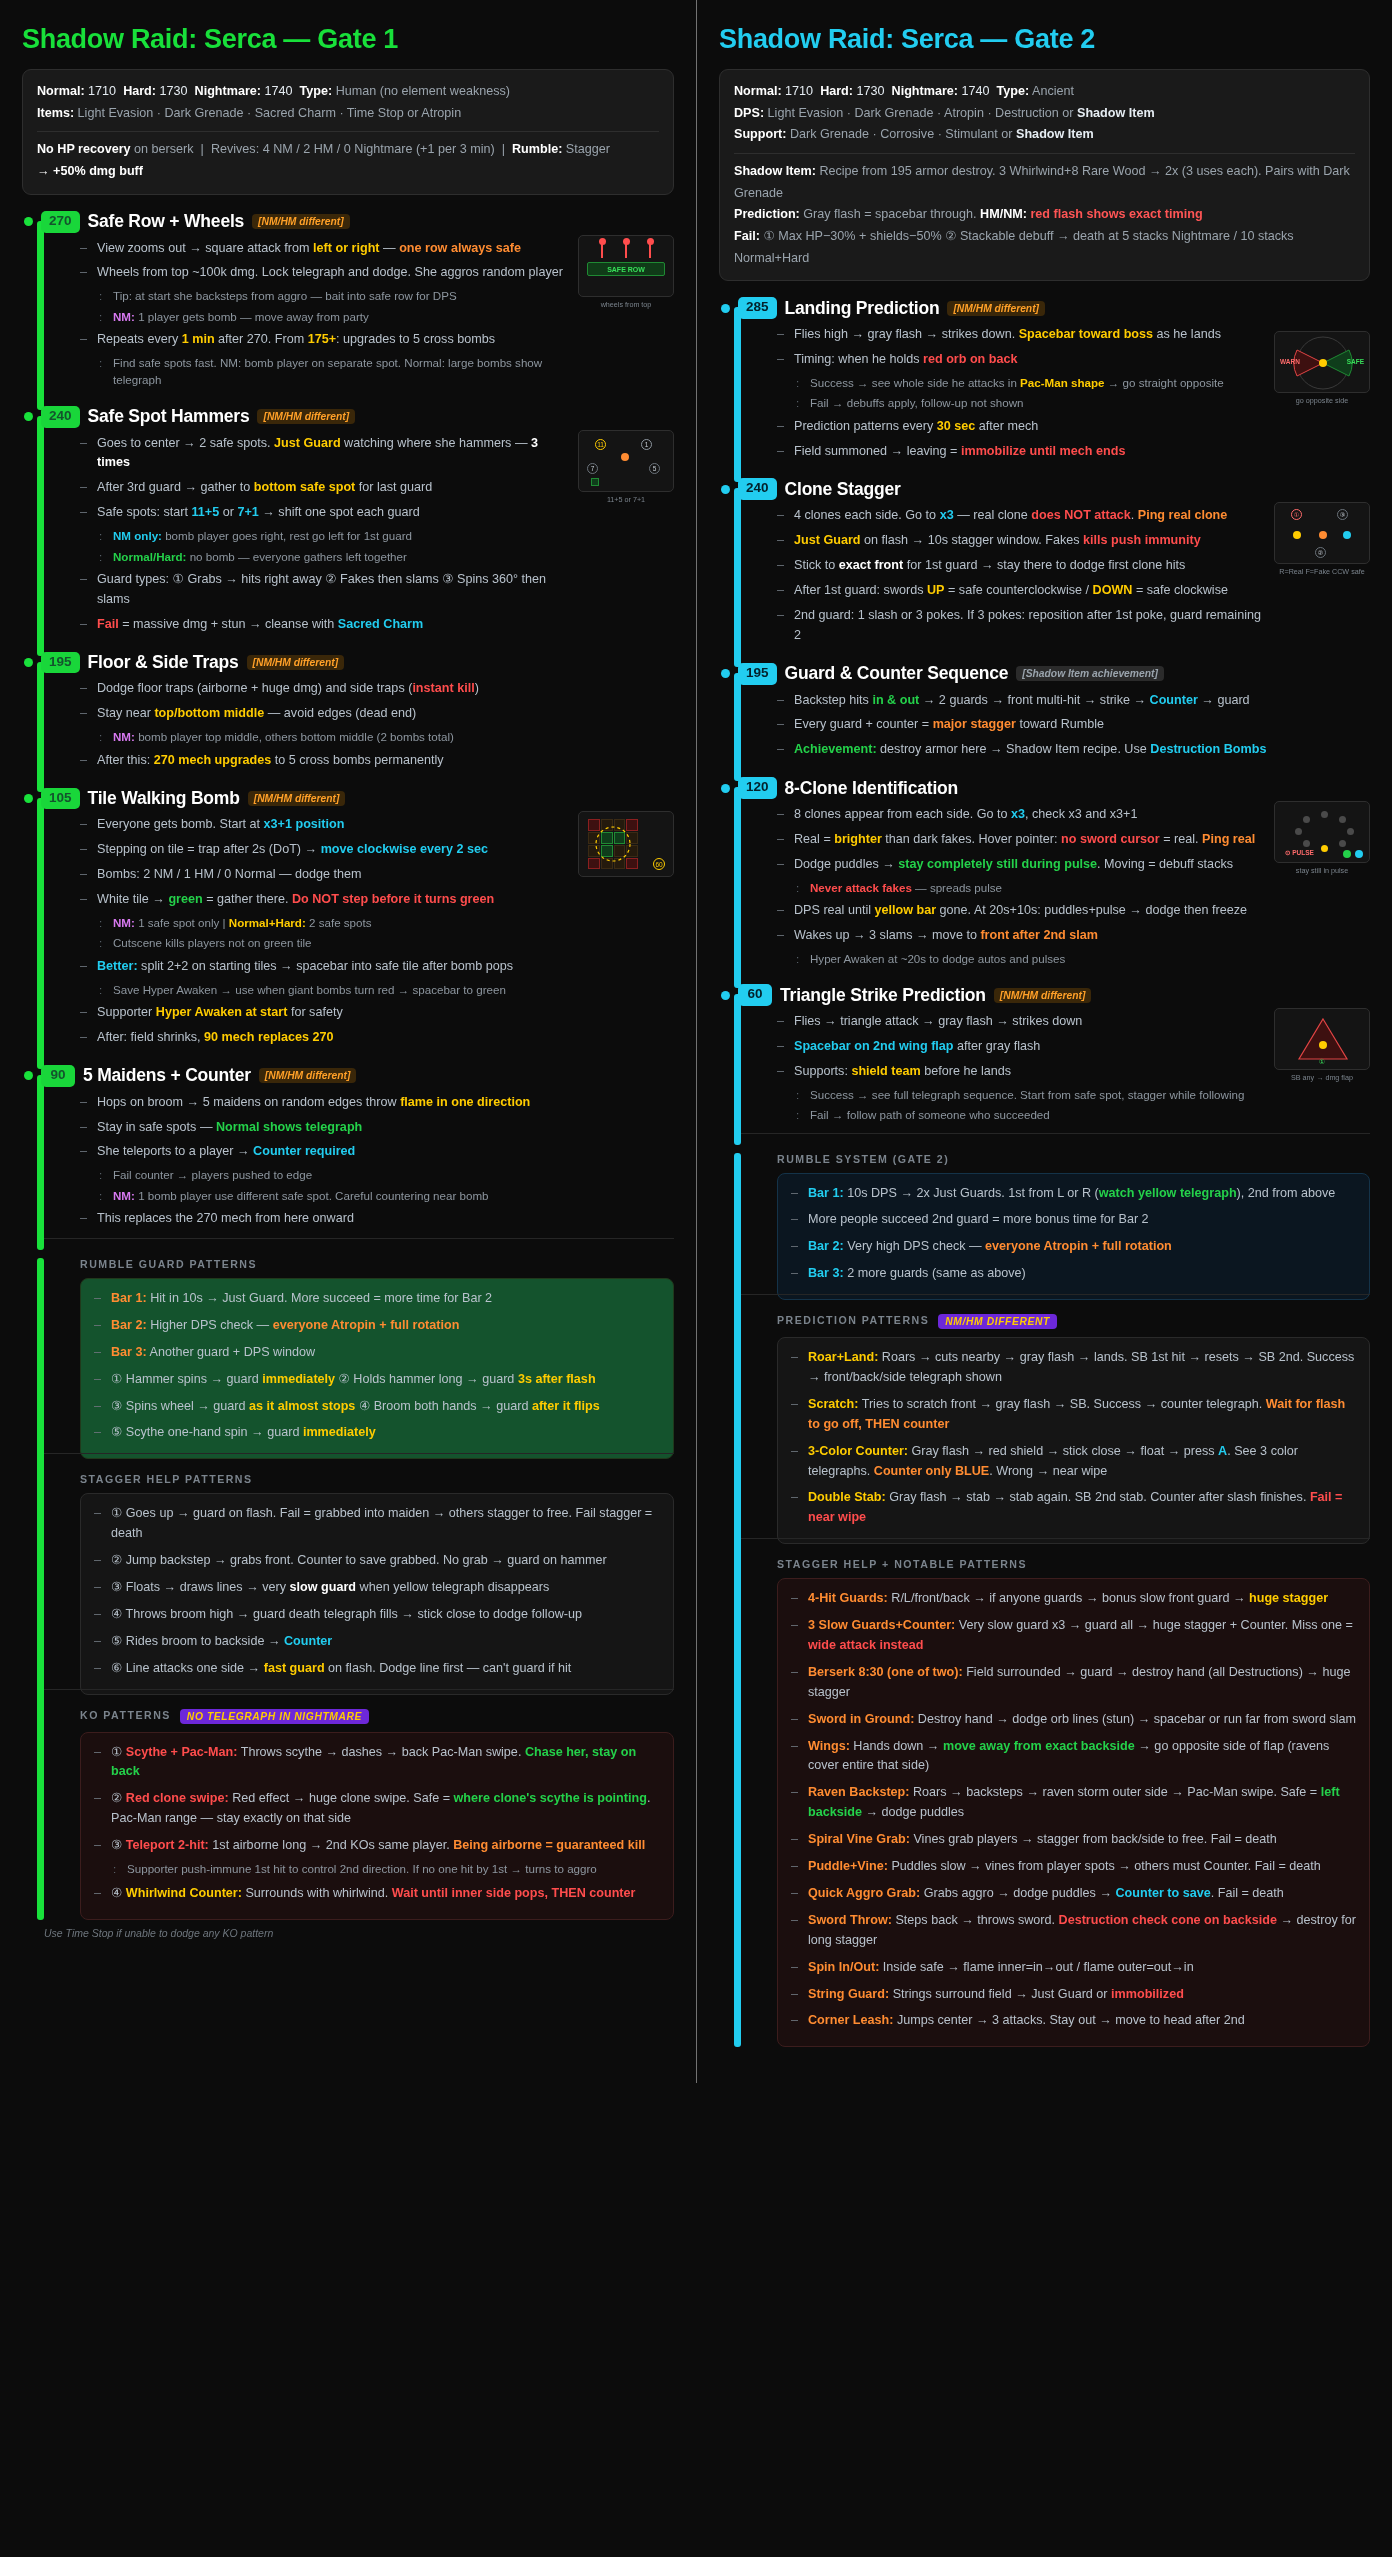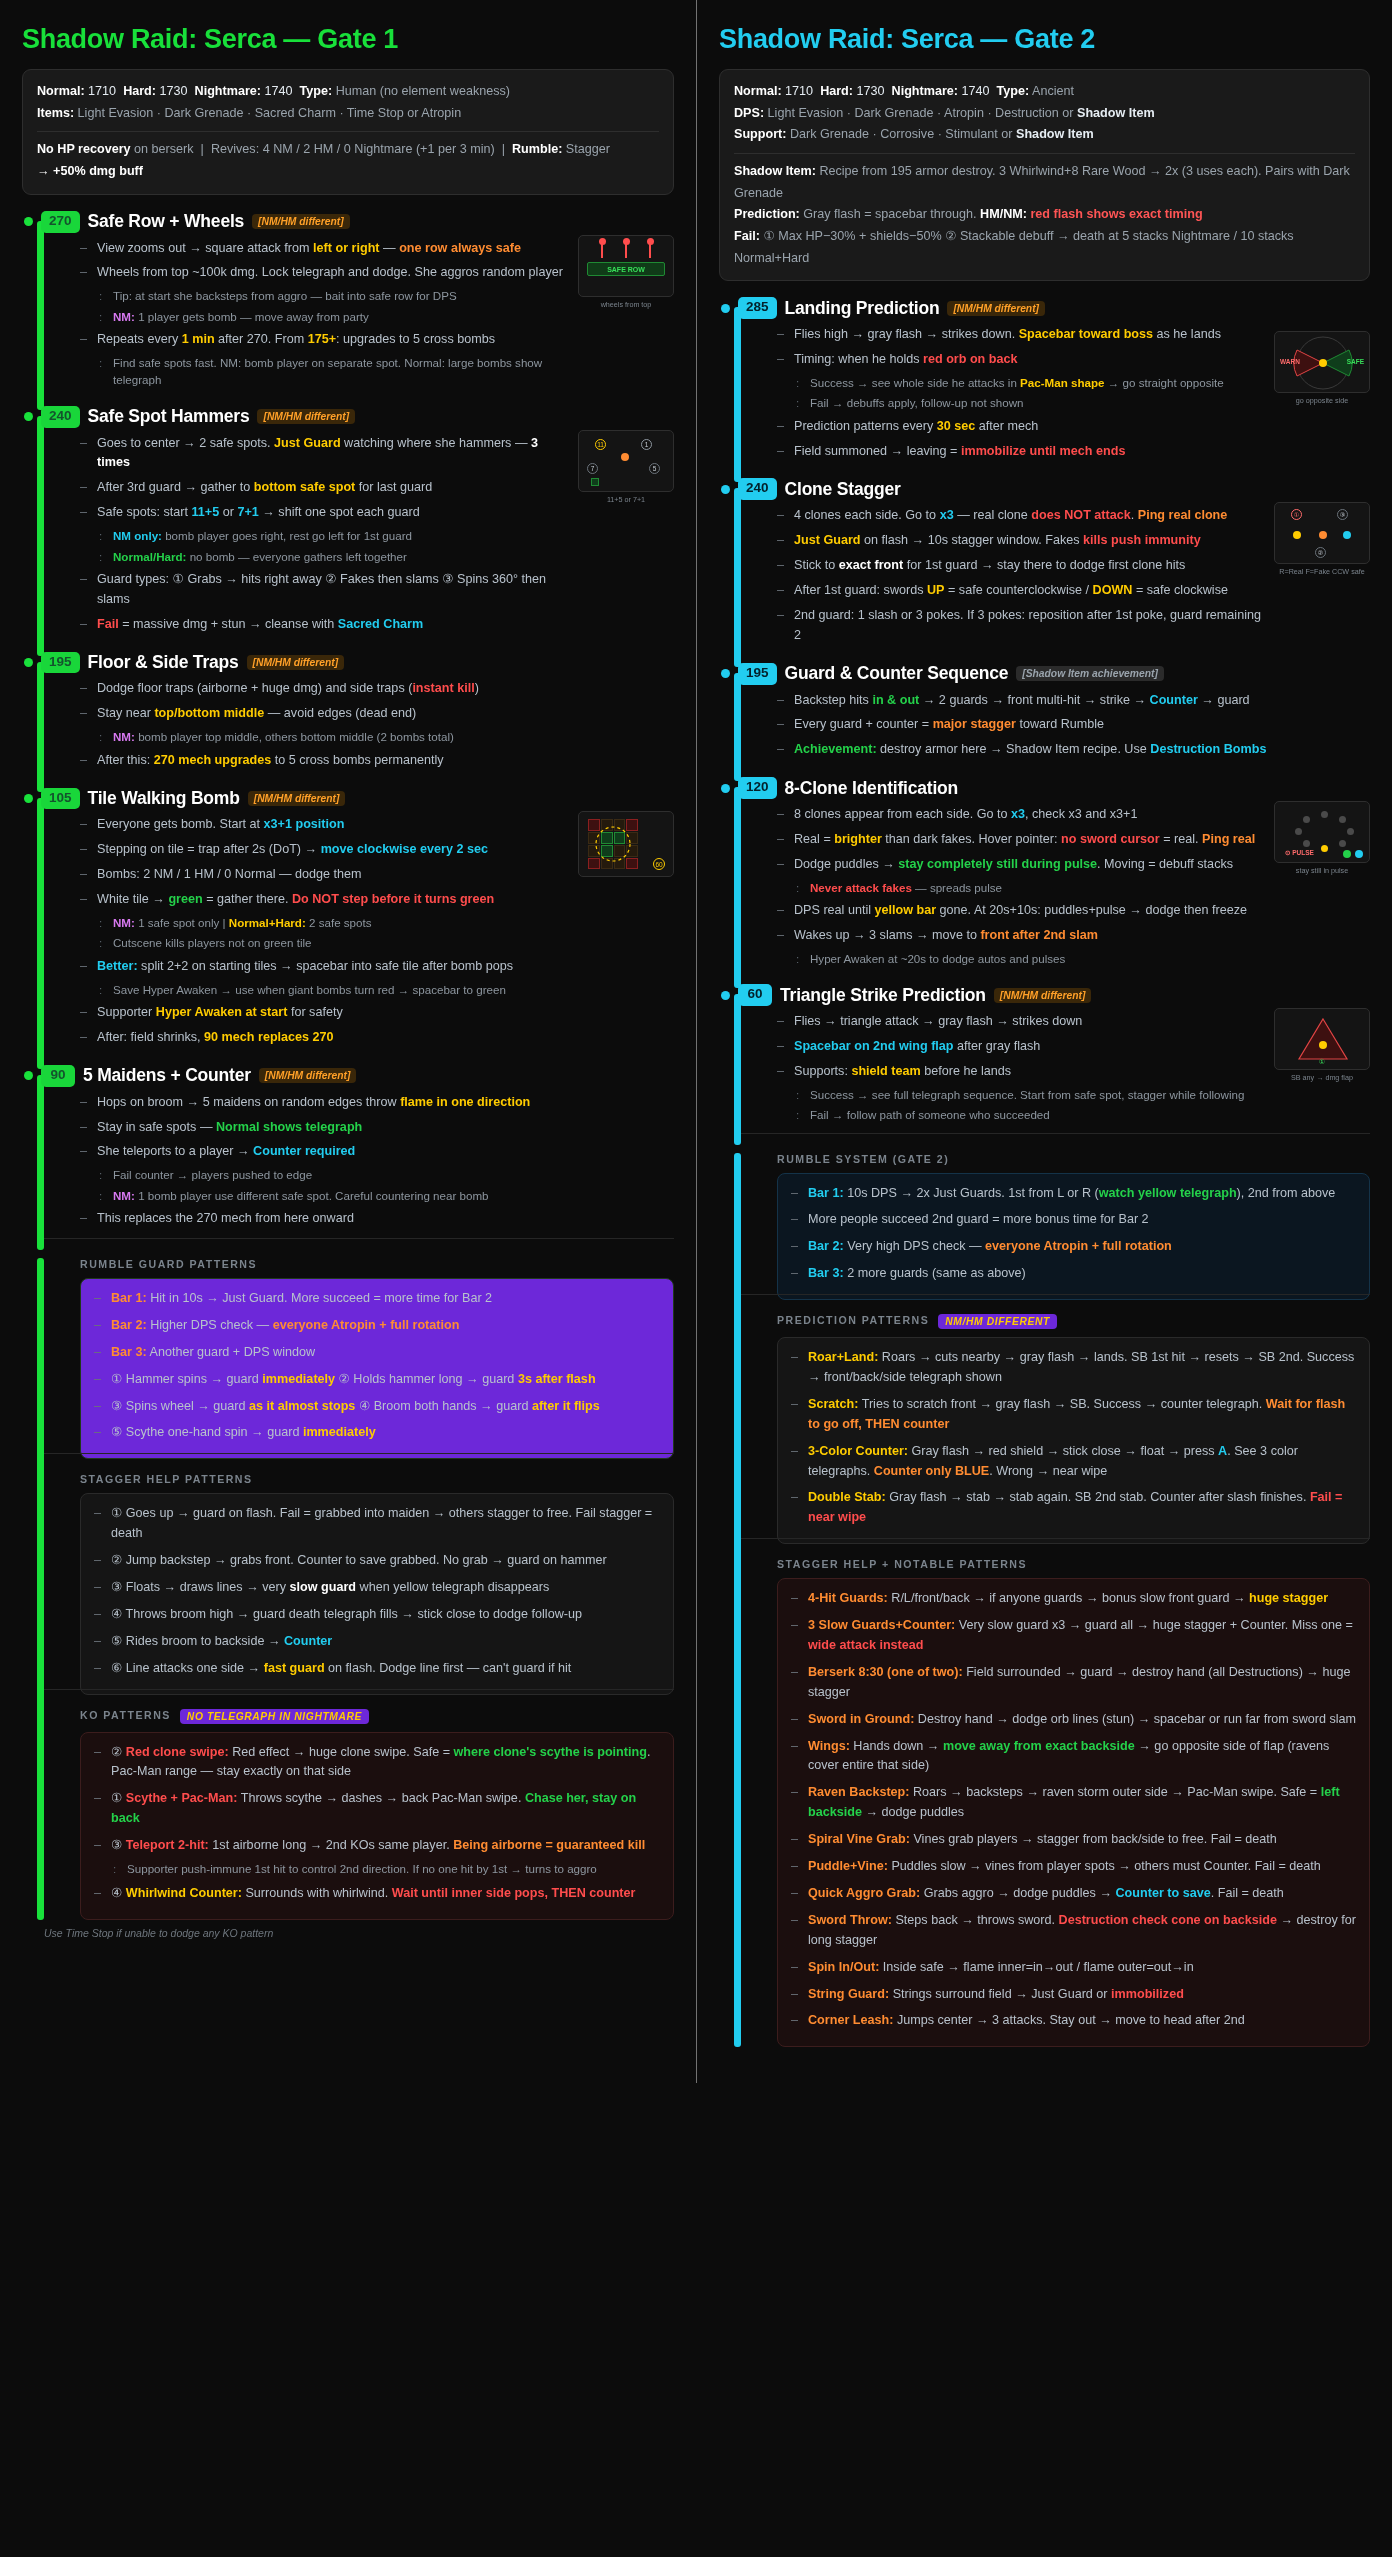--- a/index.html
+++ b/index.html
@@ -83,21 +83,21 @@
     text-transform:uppercase;
   }
   .subhead::before {
     content:""; position:absolute; left:22px; right:0; height:1px; background:#262626;
     margin-top:-20px;
   }
   .subhead .sh-tag { font-size:10.3px; font-style:italic; padding:2px 7px; border-radius:4px; letter-spacing:0.6px; }
   .sh-tag.diff { background:#6d28d9; color:#ffcc00; }
 
   .panel { border-radius:8px; padding:10px 13px 8px 13px; margin-bottom:6px; }
-  .panel.green { background:#6d28d9; border:1px solid #20391c; }
+  .panel.green { background:#14532d; border:1px solid #20391c; }
   .panel.blue  { background:#0b1620; border:1px solid #143349; }
   .panel.red   { background:#1b0e0e; border:1px solid #3c1d1d; }
   .panel.dark  { background:#151515; border:1px solid #2a2a2a; }
   .panel ul.b > li { margin-bottom:7px; }
 
   
   .diag { position:absolute; right:0; width:96px; }
   .dlabel { font-size:7.2px; color:#7b848d; text-align:center; margin-top:3px; line-height:1.3; }
   .dbox {
     width:96px; height:62px; background:#141414; border:1px solid #2e2e2e;
@@ -337,22 +337,22 @@
                 <li>⑤ Rides broom to backside → <b class="c">Counter</b></li>
                 <li>⑥ Line attacks one side → <b class="y">fast guard</b> on flash. Dodge line first — can't guard if hit</li>
               </ul>
             </div>
             <div class="subhead">
               <span>KO PATTERNS</span>
               <span class="sh-tag diff">NO TELEGRAPH IN NIGHTMARE</span>
             </div>
             <div class="panel red">
               <ul class="b">
+                <li>① <b class="r">Scythe + Pac-Man:</b> Throws scythe → dashes → back Pac-Man swipe. <b class="g">Chase her, stay on back</b></li>
                 <li>② <b class="r">Red clone swipe:</b> Red effect → huge clone swipe. Safe = <b class="g">where clone's scythe is pointing</b>. Pac-Man range — stay exactly on that side</li>
-                <li>① <b class="r">Scythe + Pac-Man:</b> Throws scythe → dashes → back Pac-Man swipe. <b class="g">Chase her, stay on back</b></li>
                 <li>③ <b class="r">Teleport 2-hit:</b> 1st airborne long → 2nd KOs same player. <b class="o">Being airborne = guaranteed kill</b><ul class="s">
                     <li>Supporter push-immune 1st hit to control 2nd direction. If no one hit by 1st → turns to aggro</li>
                   </ul></li>
                 <li>④ <b class="y">Whirlwind Counter:</b> Surrounds with whirlwind. <b class="r">Wait until inner side pops, THEN counter</b></li>
               </ul>
             </div>
           </div>
         </div>
         <div class="footnote">Use Time Stop if unable to dodge any KO pattern</div>
       </div>

